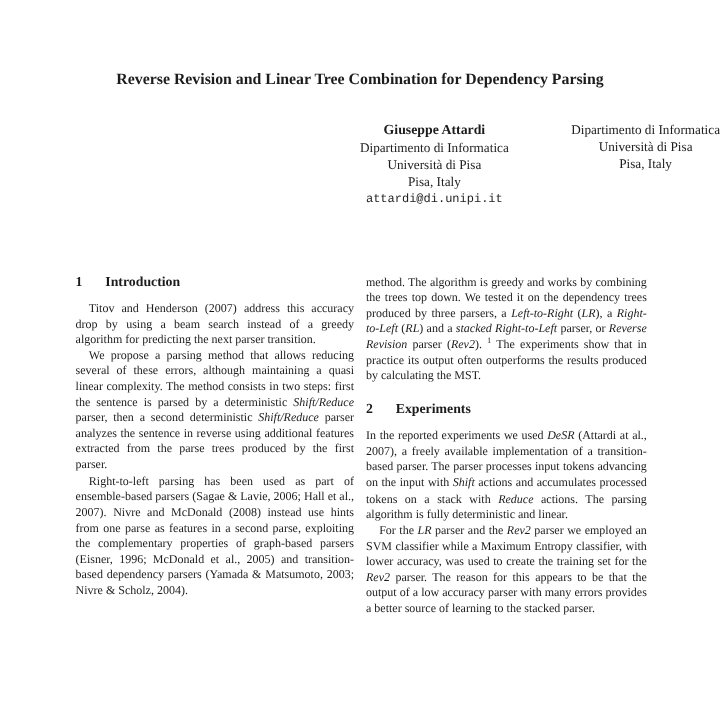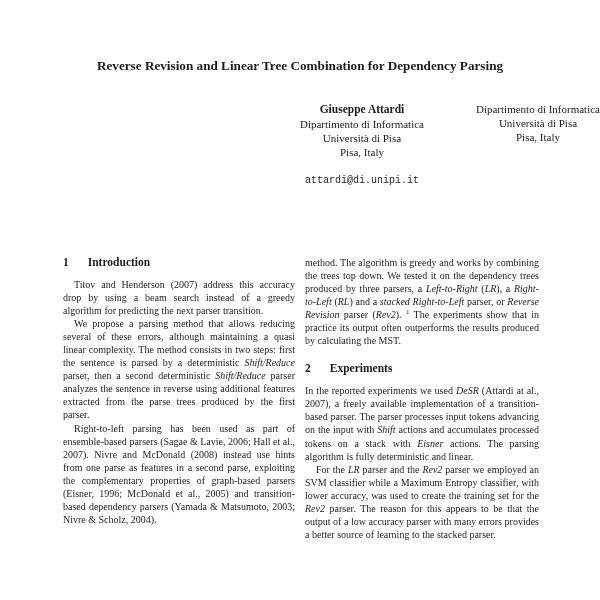--- a/index.html
+++ b/index.html
@@ -35,34 +35,33 @@
   }
   .author-name {
     font-weight: bold;
     font-size: 11.5px;
     line-height: 15px;
   }
   .author-email {
     font-family: "Liberation Mono", "DejaVu Sans Mono", monospace;
     font-size: 10px;
     line-height: 13px;
-    margin-top: 15px;
+    margin-top: 1px;
     white-space: nowrap;
   }
   .body-columns {
     display: flex;
     gap: 10px;
     padding: 0 61px 0 63px;
     margin-top: 56px;
   }
   .column {
     font-size: 10px;
     line-height: 13.05px;
     text-align: justify;
-    margin-top: 13px;
   }
   .column.left  { width: 232px; }
   .column.right { width: 234px; }
   .section-heading {
     font-size: 11.5px;
     font-weight: bold;
     line-height: 13px;
     margin: 15px 0 9px 0;
     text-align: left;
   }
@@ -105,18 +104,18 @@
   <div class="body-columns">
     <div class="column left">
         <h2 class="section-heading"><span class="sec-num">1</span><span>Introduction</span></h2>
         <p class="para indent">Titov and Henderson (2007) address this accuracy drop by using a beam search instead of a greedy algorithm for predicting the next parser transition.</p>
         <p class="para indent">We propose a parsing method that allows reducing several of these errors, although maintaining a quasi linear complexity. The method consists in two steps: first the sentence is parsed by a deterministic <i>Shift/Reduce</i> parser, then a second deterministic <i>Shift/Reduce</i> parser analyzes the sentence in reverse using additional features extracted from the parse trees produced by the first parser.</p>
         <p class="para indent">Right-to-left parsing has been used as part of ensemble-based parsers (Sagae &amp; Lavie, 2006; Hall et al., 2007). Nivre and McDonald (2008) instead use hints from one parse as features in a second parse, exploiting the complementary properties of graph-based parsers (Eisner, 1996; McDonald et al., 2005) and transition-based dependency parsers (Yamada &amp; Matsumoto, 2003; Nivre &amp; Scholz, 2004).</p>
       </div>
     <div class="column right">
         <p class="para">method. The algorithm is greedy and works by combining the trees top down. We tested it on the dependency trees produced by three parsers, a <i>Left-to-Right</i> (<i>LR</i>), a <i>Right-to-Left</i> (<i>RL</i>) and a <i>stacked Right-to-Left</i> parser, or <i>Reverse Revision</i> parser (<i>Rev2</i>). <sup>1</sup> The experiments show that in practice its output often outperforms the results produced by calculating the MST.</p>
         <h2 class="section-heading"><span class="sec-num">2</span><span>Experiments</span></h2>
-        <p class="para">In the reported experiments we used <i>DeSR</i> (Attardi at al., 2007), a freely available implementation of a transition-based parser. The parser processes input tokens advancing on the input with <i>Shift</i> actions and accumulates processed tokens on a stack with <i>Eisner</i> actions. The parsing algorithm is fully deterministic and linear.</p>
+        <p class="para">In the reported experiments we used <i>DeSR</i> (Attardi at al., 2007), a freely available implementation of a transition-based parser. The parser processes input tokens advancing on the input with <i>Shift</i> actions and accumulates processed tokens on a stack with <i>Reduce</i> actions. The parsing algorithm is fully deterministic and linear.</p>
         <p class="para indent">For the <i>LR</i> parser and the <i>Rev2</i> parser we employed an SVM classifier while a Maximum Entropy classifier, with lower accuracy, was used to create the training set for the <i>Rev2</i> parser. The reason for this appears to be that the output of a low accuracy parser with many errors provides a better source of learning to the stacked parser.</p>
       </div>
   </div>
 
 </div>
 
 </body></html>

